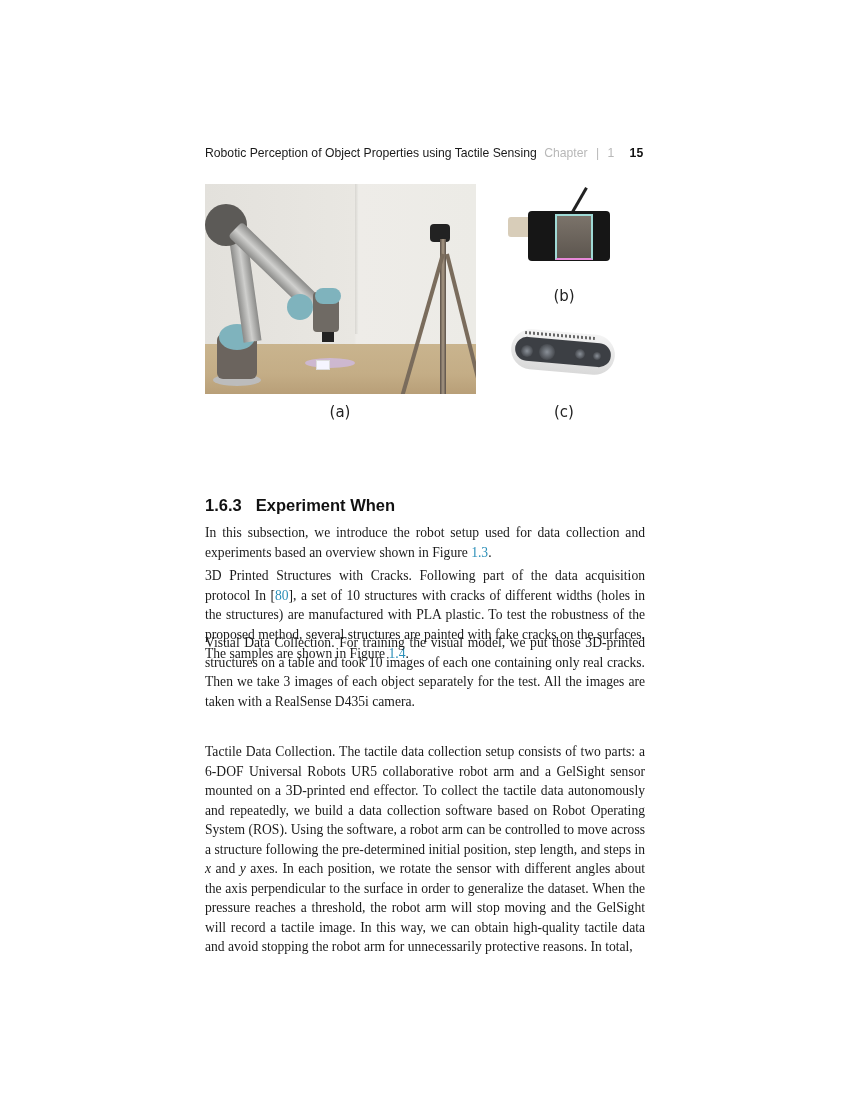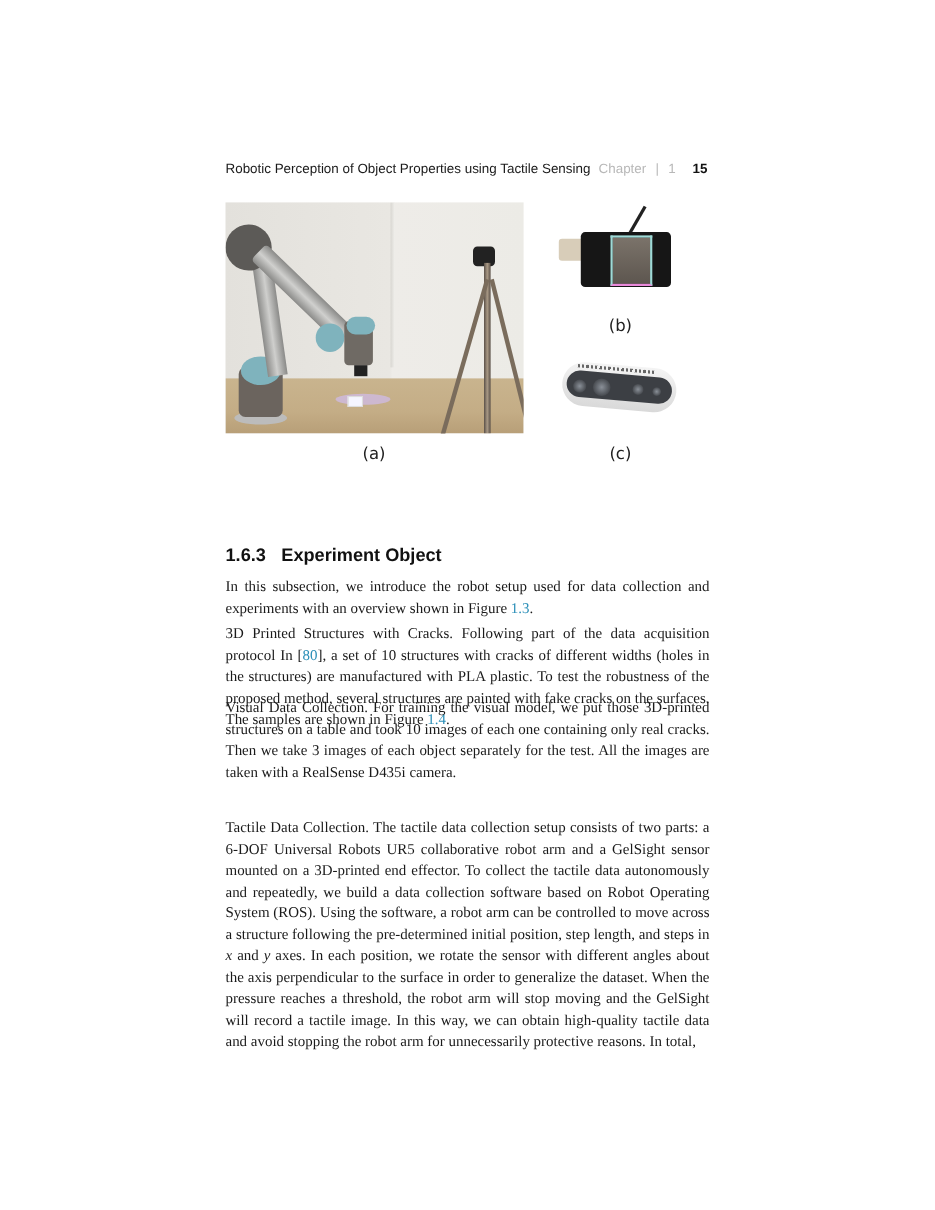--- a/index.html
+++ b/index.html
@@ -139,24 +139,24 @@
       <div class="rs-lens" style="left:88px;top:28px;width:8px;height:8px;"></div>
     </div>
 
     <div class="panel-label label-a">(a)</div>
     <div class="panel-label label-b">(b)</div>
     <div class="panel-label label-c">(c)</div>
   </div>
 
 
   <div class="section-heading">
-    <span class="sec-num">1.6.3</span><span>Experiment Object</span>
+    <span class="sec-num">1.6.3</span><span>Experiment When</span>
   </div>
 
-  <p class="body-text p1"><span>In this subsection, we introduce the robot setup used for data collection and experiments with an overview shown in Figure </span><span class="link">1.3</span><span>.</span></p>
+  <p class="body-text p1"><span>In this subsection, we introduce the robot setup used for data collection and experiments based an overview shown in Figure </span><span class="link">1.3</span><span>.</span></p>
 
   <p class="body-text p2"><b>3D Printed Structures with Cracks.</b><span> Following part of the data acquisition protocol In [</span><span class="link">80</span><span>], a set of 10 structures with cracks of different widths (holes in the structures) are manufactured with PLA plastic. To test the robustness of the proposed method, several structures are painted with fake cracks on the surfaces. The samples are shown in Figure </span><span class="link">1.4</span><span>.</span></p>
 
   <p class="body-text p3"><b>Visual Data Collection.</b><span> For training the visual model, we put those 3D-printed structures on a table and took 10 images of each one containing only real cracks. Then we take 3 images of each object separately for the test. All the images are taken with a RealSense D435i camera.</span></p>
 
   <p class="body-text p4"><b>Tactile Data Collection.</b><span> The tactile data collection setup consists of two parts: a 6-DOF Universal Robots UR5 collaborative robot arm and a GelSight sensor mounted on a 3D-printed end effector. To collect the tactile data autonomously and repeatedly, we build a data collection software based on Robot Operating System (ROS). Using the software, a robot arm can be controlled to move across a structure following the pre-determined initial position, step length, and steps in </span><i>x</i><span> and </span><i>y</i><span> axes. In each position, we rotate the sensor with different angles about the axis perpendicular to the surface in order to generalize the dataset. When the pressure reaches a threshold, the robot arm will stop moving and the GelSight will record a tactile image. In this way, we can obtain high-quality tactile data and avoid stopping the robot arm for unnecessarily protective reasons. In total,</span></p>
 
 </div>
 
 </body></html>

